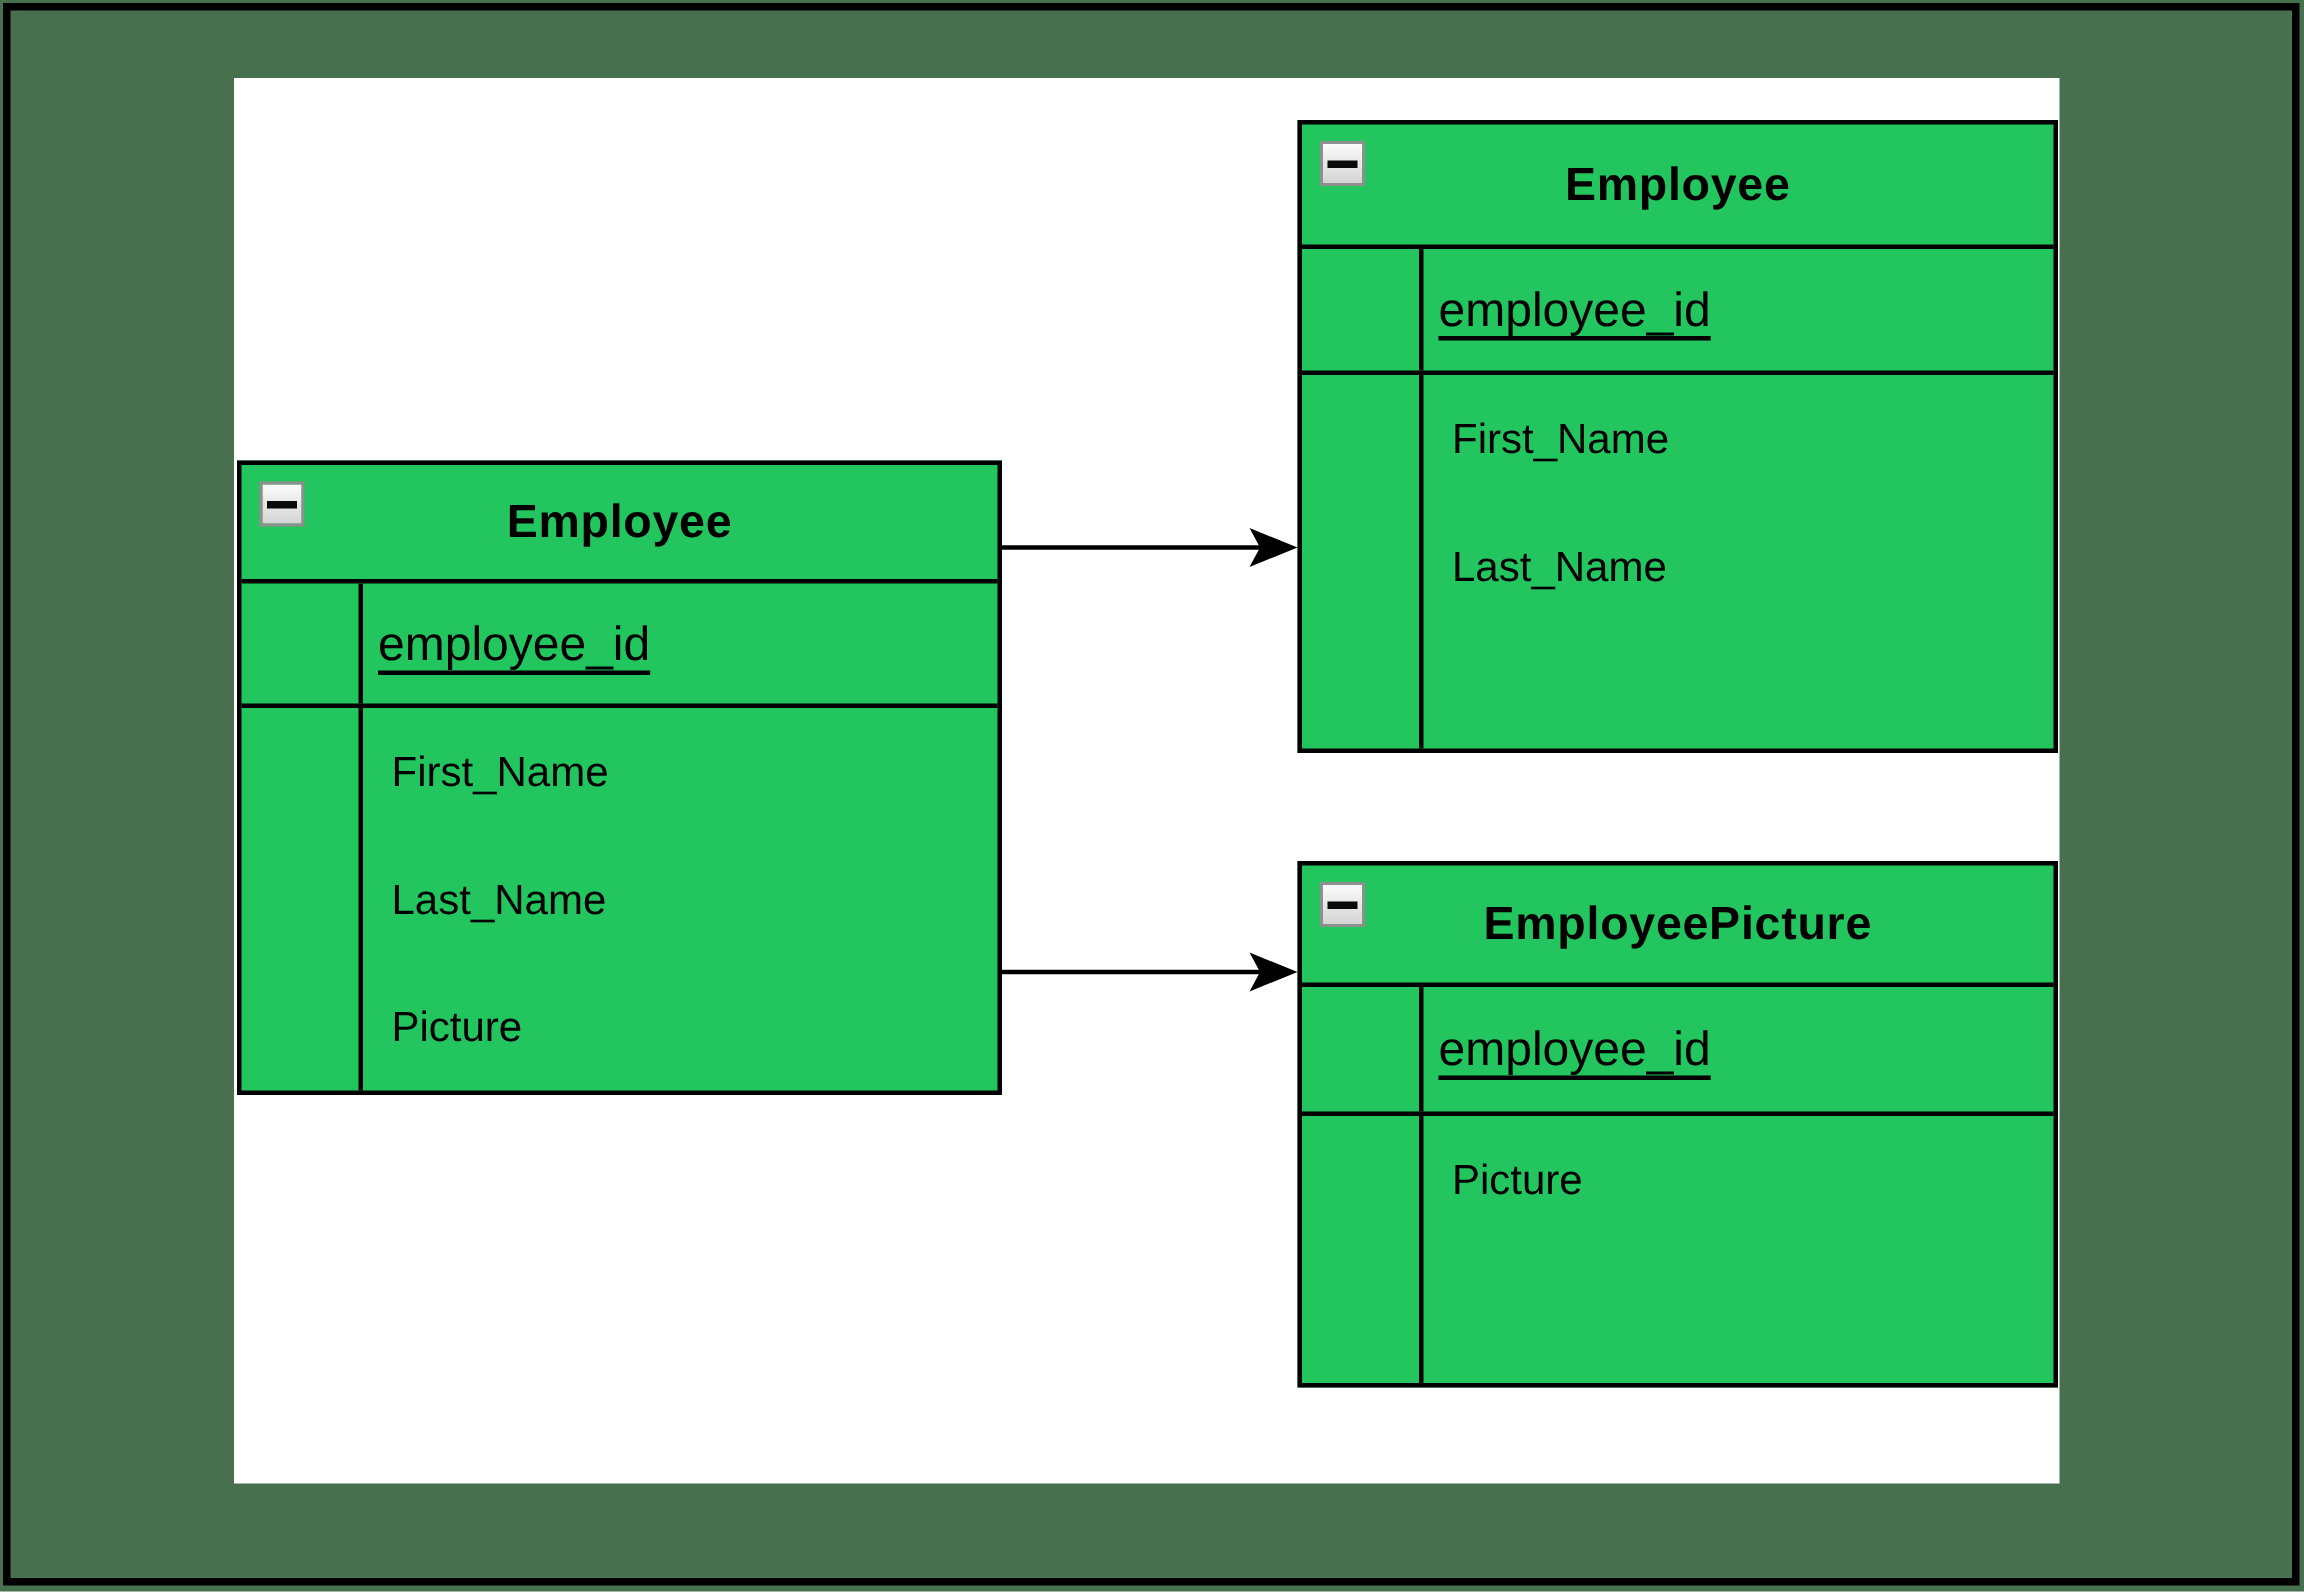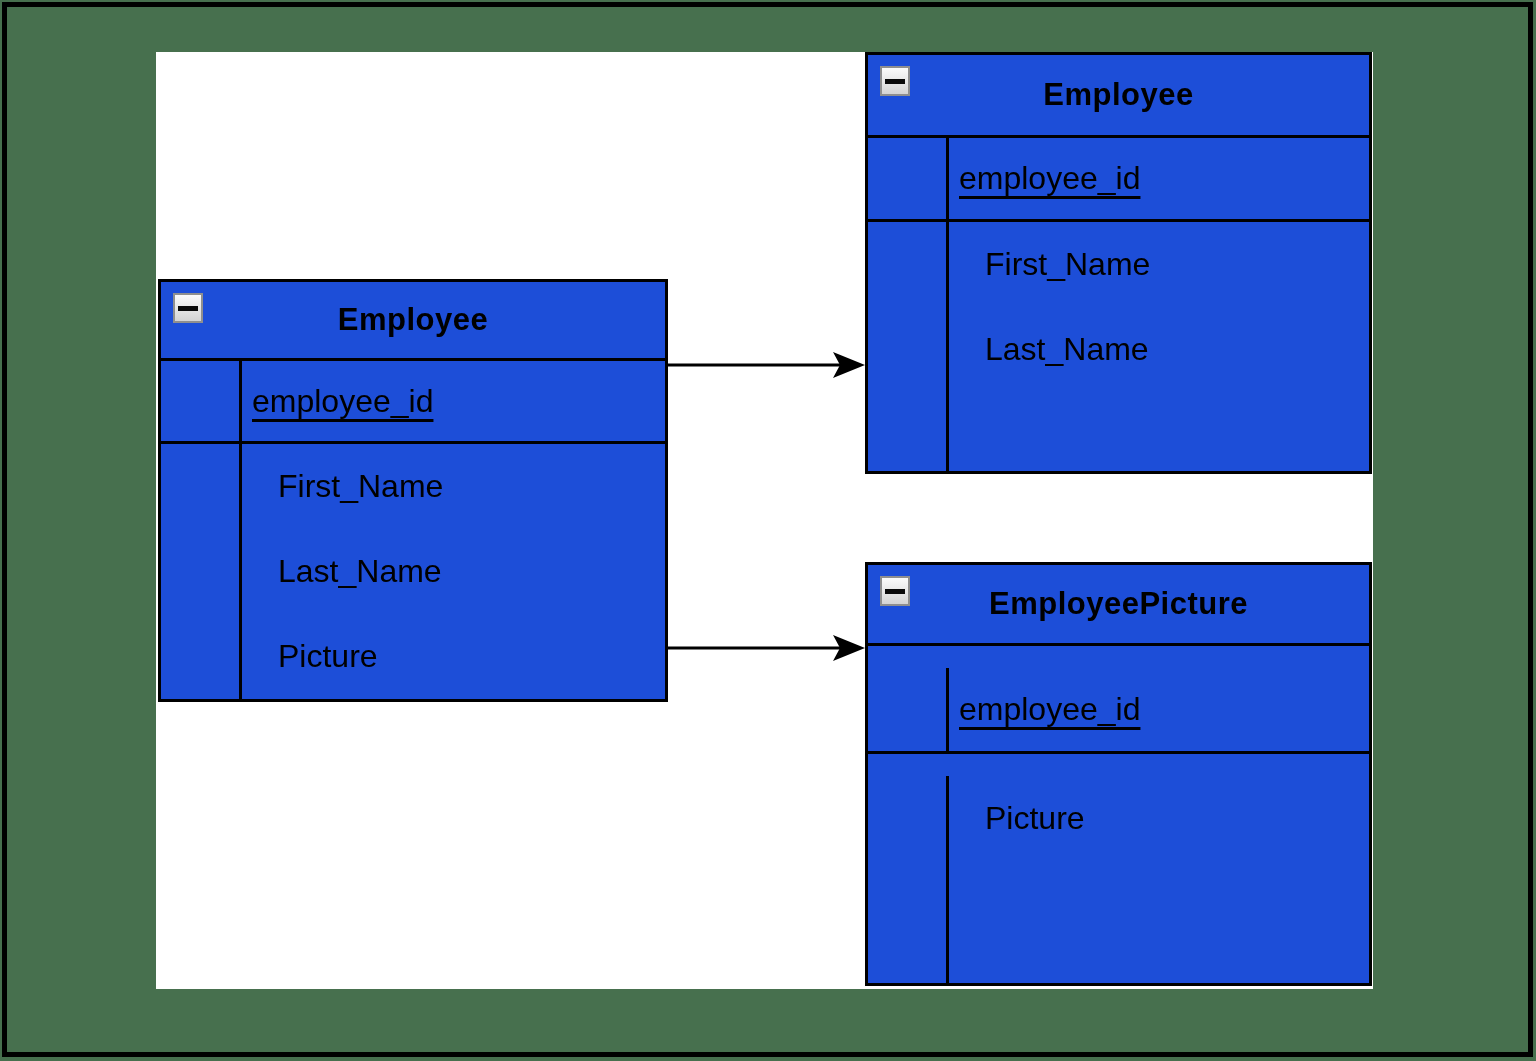--- a/index.html
+++ b/index.html
@@ -17,24 +17,25 @@
     background:#47704E;
   }
   .canvas {
     position:absolute;
     left:149px; top:45px;
     width:1217px; height:937px;
     background:#ffffff;
   }
   .entity {
     position:absolute;
-    background:#1d4ed8;
+    background:#22c55e;
     border:3px solid #000;
     display:flex;
     flex-direction:column;
+    margin-top:28px;
   }
   .entity-header {
     position:relative;
     display:flex;
     align-items:center;
     justify-content:center;
     border-bottom:3px solid #000;
   }
   .entity-title {
     font-size:31px;
@@ -85,38 +86,38 @@
   }
   .attr-col {
     flex:1;
     display:flex;
     flex-direction:column;
   }
   .attr-line {
     height:85px;
     display:flex;
     align-items:center;
-    padding-left:36px;
-    font-size:32px;
+    padding-left:19px;
+    font-size:28px;
     color:#000;
   }
   svg.arrows {
     position:absolute;
     left:0; top:0;
     width:1217px; height:937px;
     overflow:visible;
   }
   
   #entity-left  { left:2px;   top:227px; width:510px; height:423px; }
   #entity-left  .entity-header { height:81px; }
   #entity-left  .keyrow { height:85px; }
   #entity-tr    { left:709px; top:0px;   width:507px; height:422px; }
   #entity-tr    .entity-header { height:83px; }
   #entity-tr    .keyrow { height:84px; }
-  #entity-br    { left:709px; top:510px; width:507px; height:424px;gap:22px; }
+  #entity-br    { left:709px; top:494px; width:507px; height:351px; }
   #entity-br    .entity-header { height:81px; }
   #entity-br    .keyrow { height:86px; }
 </style>
 </head>
 <body>
 
 <div class="frame">
   <div class="canvas">
 
     <svg class="arrows">

